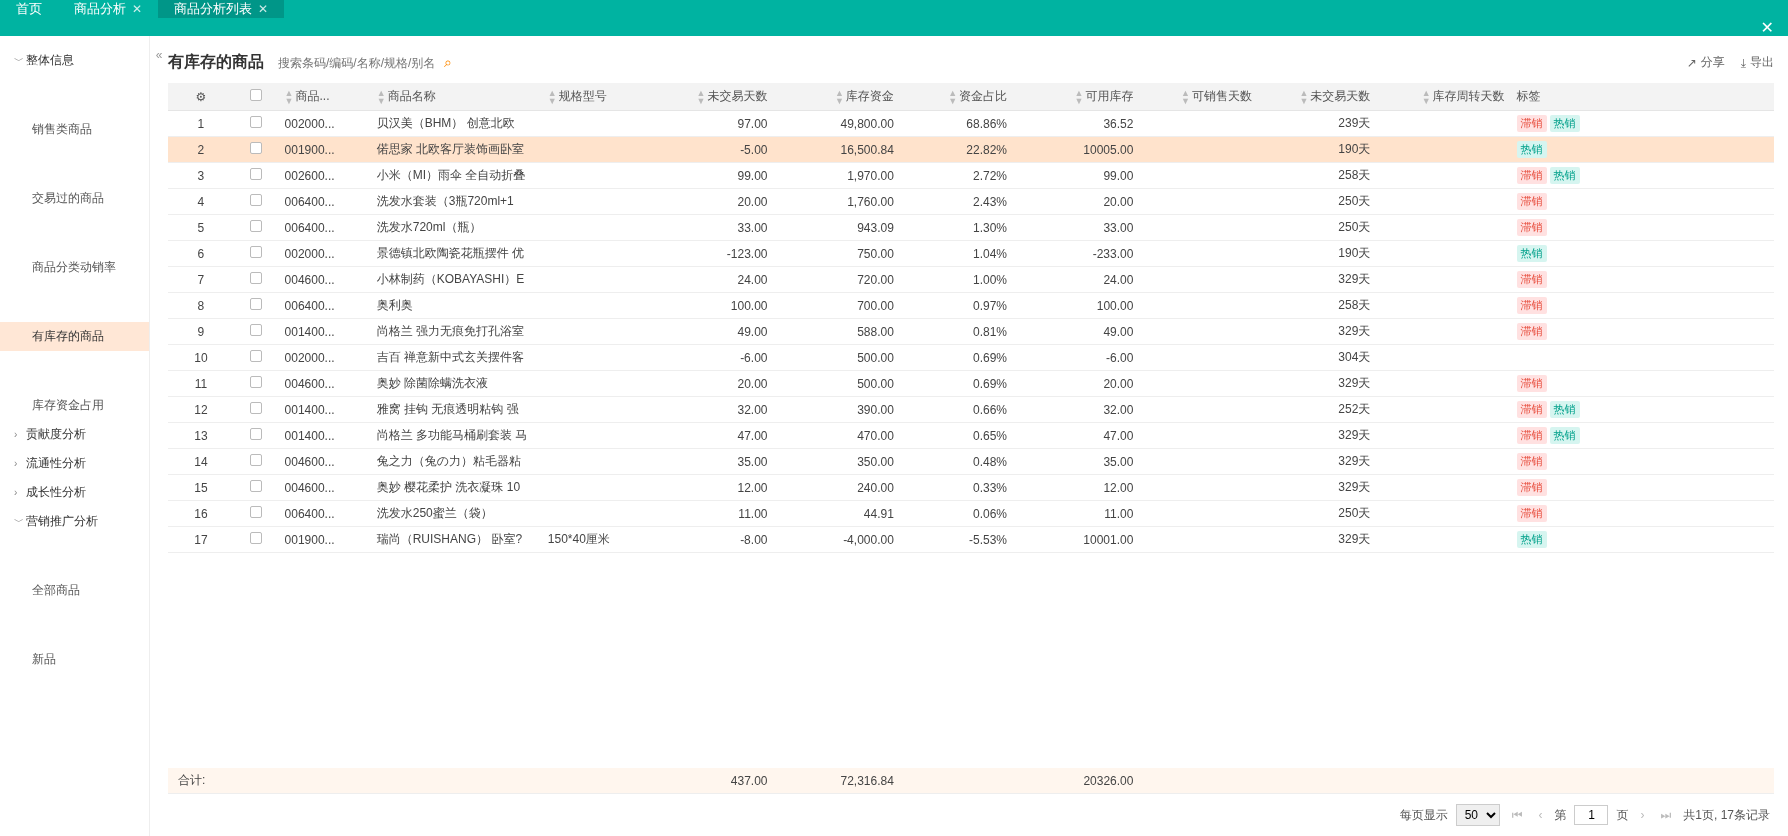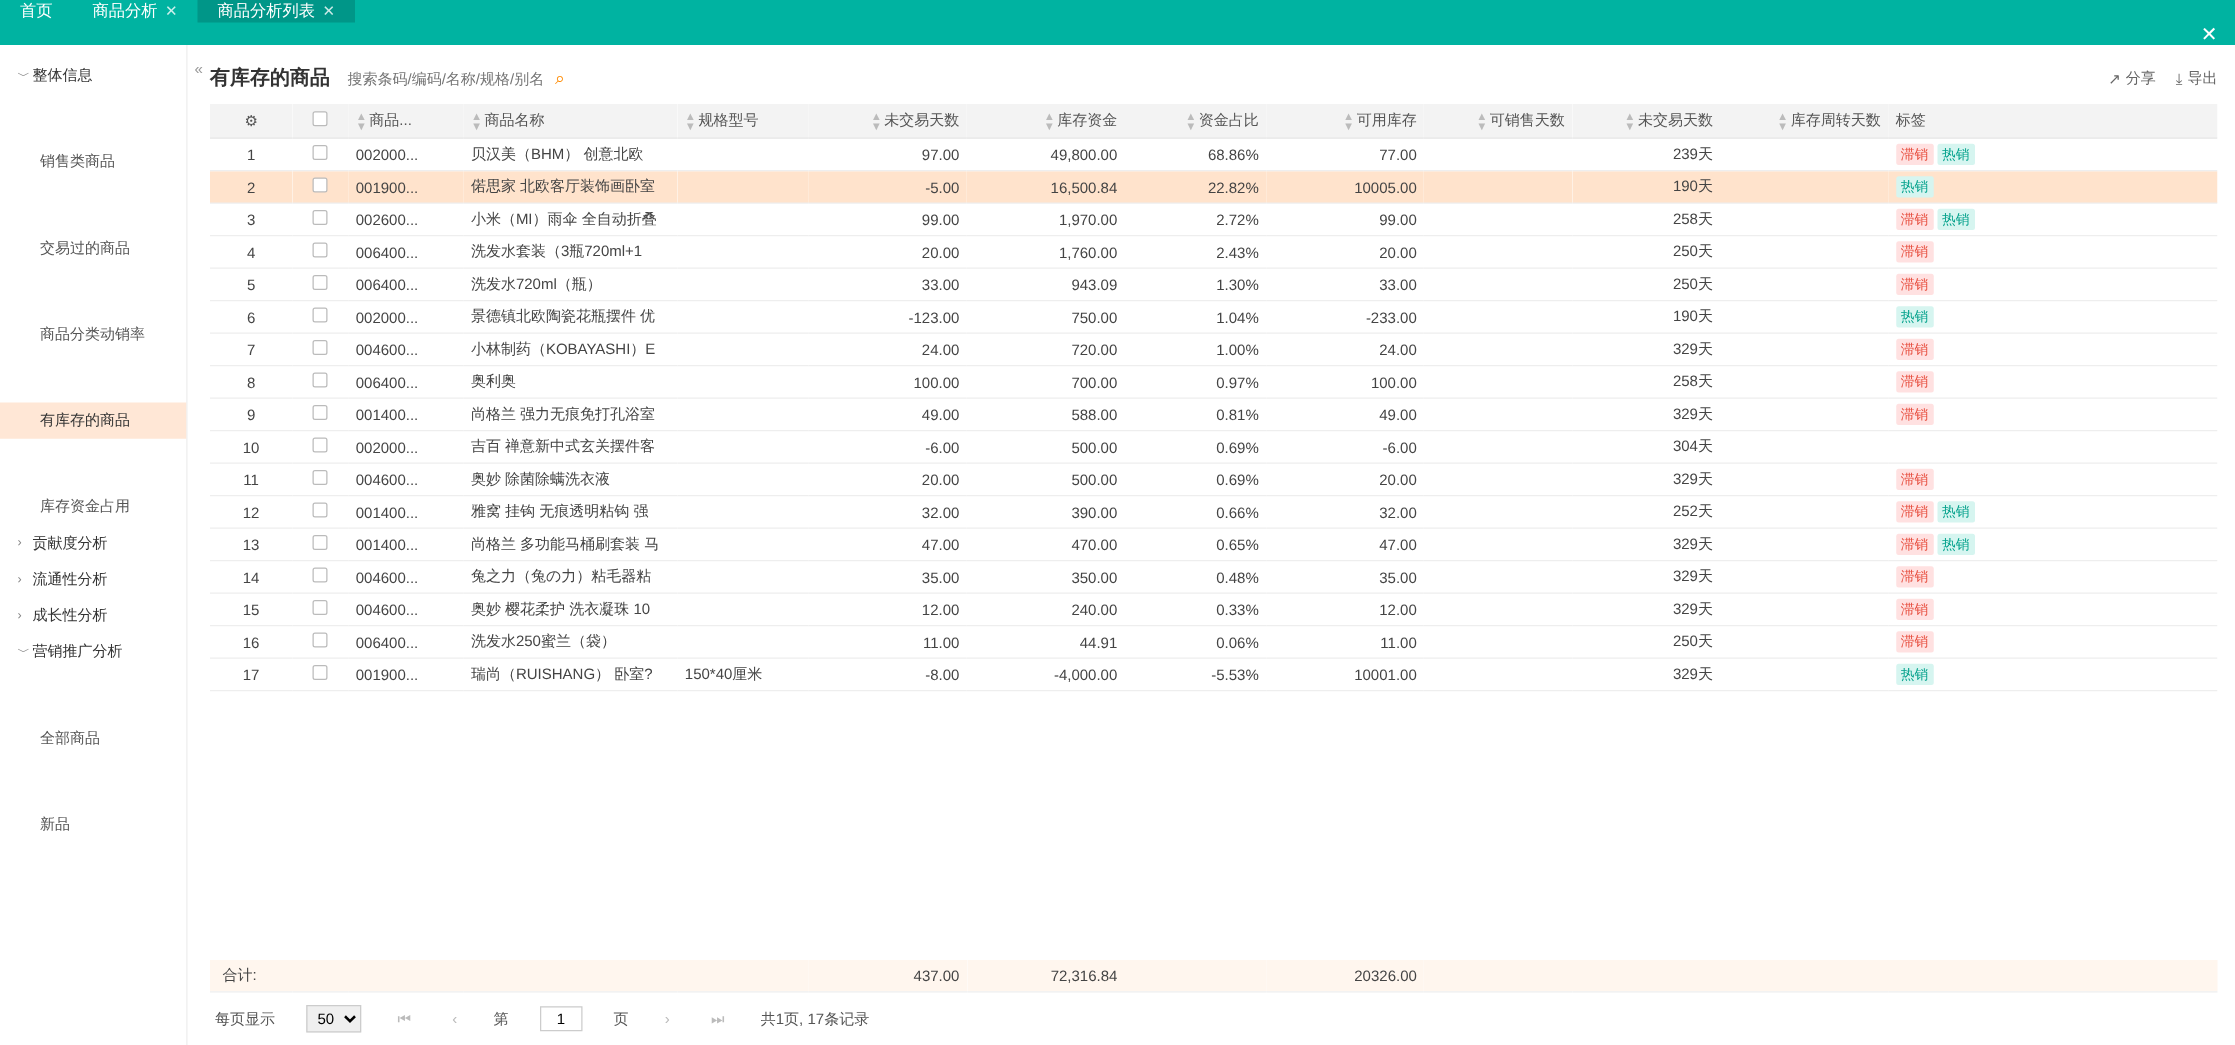--- a/index.html
+++ b/index.html
@@ -46,21 +46,21 @@
 
 .tag { display: inline-block; padding: 1px 4px; border-radius: 2px; font-size: 11px; margin-right: 3px; }
 .tag-red { background: #ffe1e1; color: #e74c3c; }
 .tag-teal { background: #d6f5f0; color: #00a08a; }
 
 
 .totals { background: #fff6ee; color: #555; padding: 6px; display: grid; }
 .totals .lbl { padding-left: 10px; }
 
 
-.pager { display: flex; align-items: center; justify-content: flex-start; gap: 25px; padding: 10px 4px; color: #555; font-size: 12px; }
+.pager { display: flex; align-items: center; justify-content: flex-end; gap: 8px; padding: 10px 4px; color: #555; font-size: 12px; }
 .pager select, .pager input { border: 1px solid #ccc; padding: 2px 4px; font-size: 12px; }
 .pager input { width: 34px; text-align: center; }
 .pgbtn { color: #bbb; cursor: pointer; padding: 0 4px; }
 
 
 .c-idx{width:50px}.c-chk{width:34px}.c-code{width:70px}.c-name{width:130px}.c-spec{width:80px}
 .c-stock{width:96px}.c-fund{width:96px}.c-pct{width:86px}.c-avail{width:96px}.c-sell{width:90px}
 .c-notrade{width:90px}.c-turn{width:102px}.c-tag{width:200px}
 </style>
 </head>
@@ -169,21 +169,21 @@
         <tbody id="rows-mount">
             <tr>
               <td class="ctr">1</td>
               <td class="ctr"><span class="chk"></span></td>
               <td>002000...</td>
               <td>贝汉美（BHM） 创意北欧</td>
               <td></td>
               <td class="num">97.00</td>
               <td class="num">49,800.00</td>
               <td class="num">68.86%</td>
-              <td class="num">77.00</td>
+              <td class="num">36.52</td>
               <td class="num"></td>
               <td class="num">239天</td>
               <td class="num"></td>
               <td><span class="tag tag-red">滞销</span><span class="tag tag-teal">热销</span></td>
             </tr>
             <tr class="hl">
               <td class="ctr">2</td>
               <td class="ctr"><span class="chk"></span></td>
               <td>001900...</td>
               <td>偌思家 北欧客厅装饰画卧室</td>

